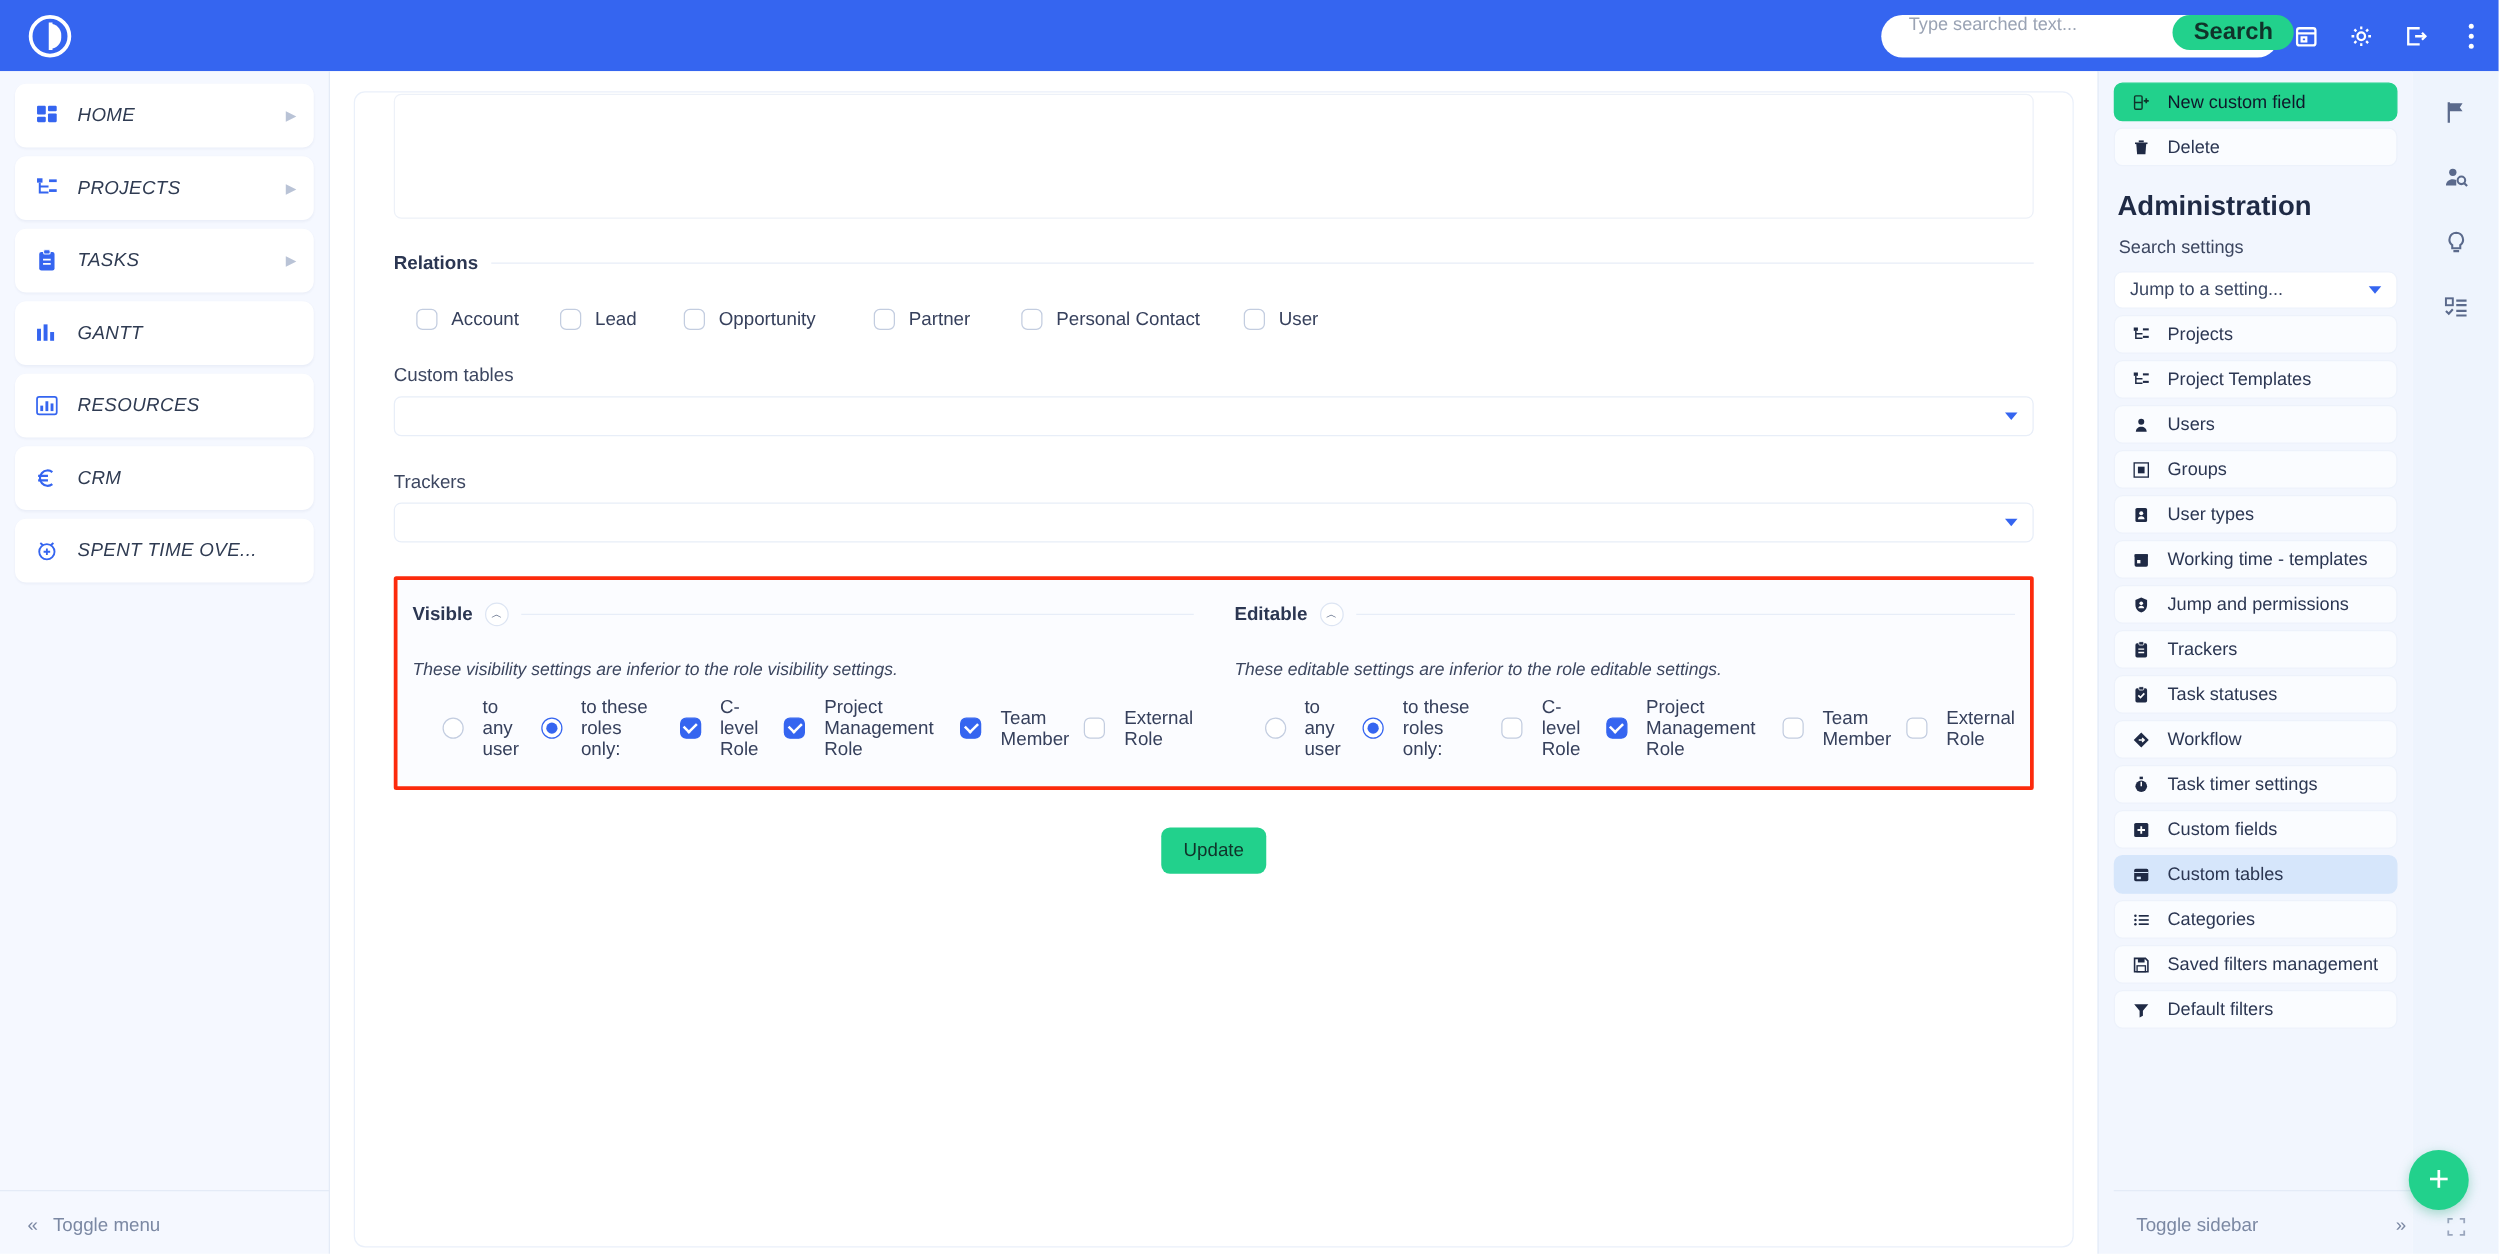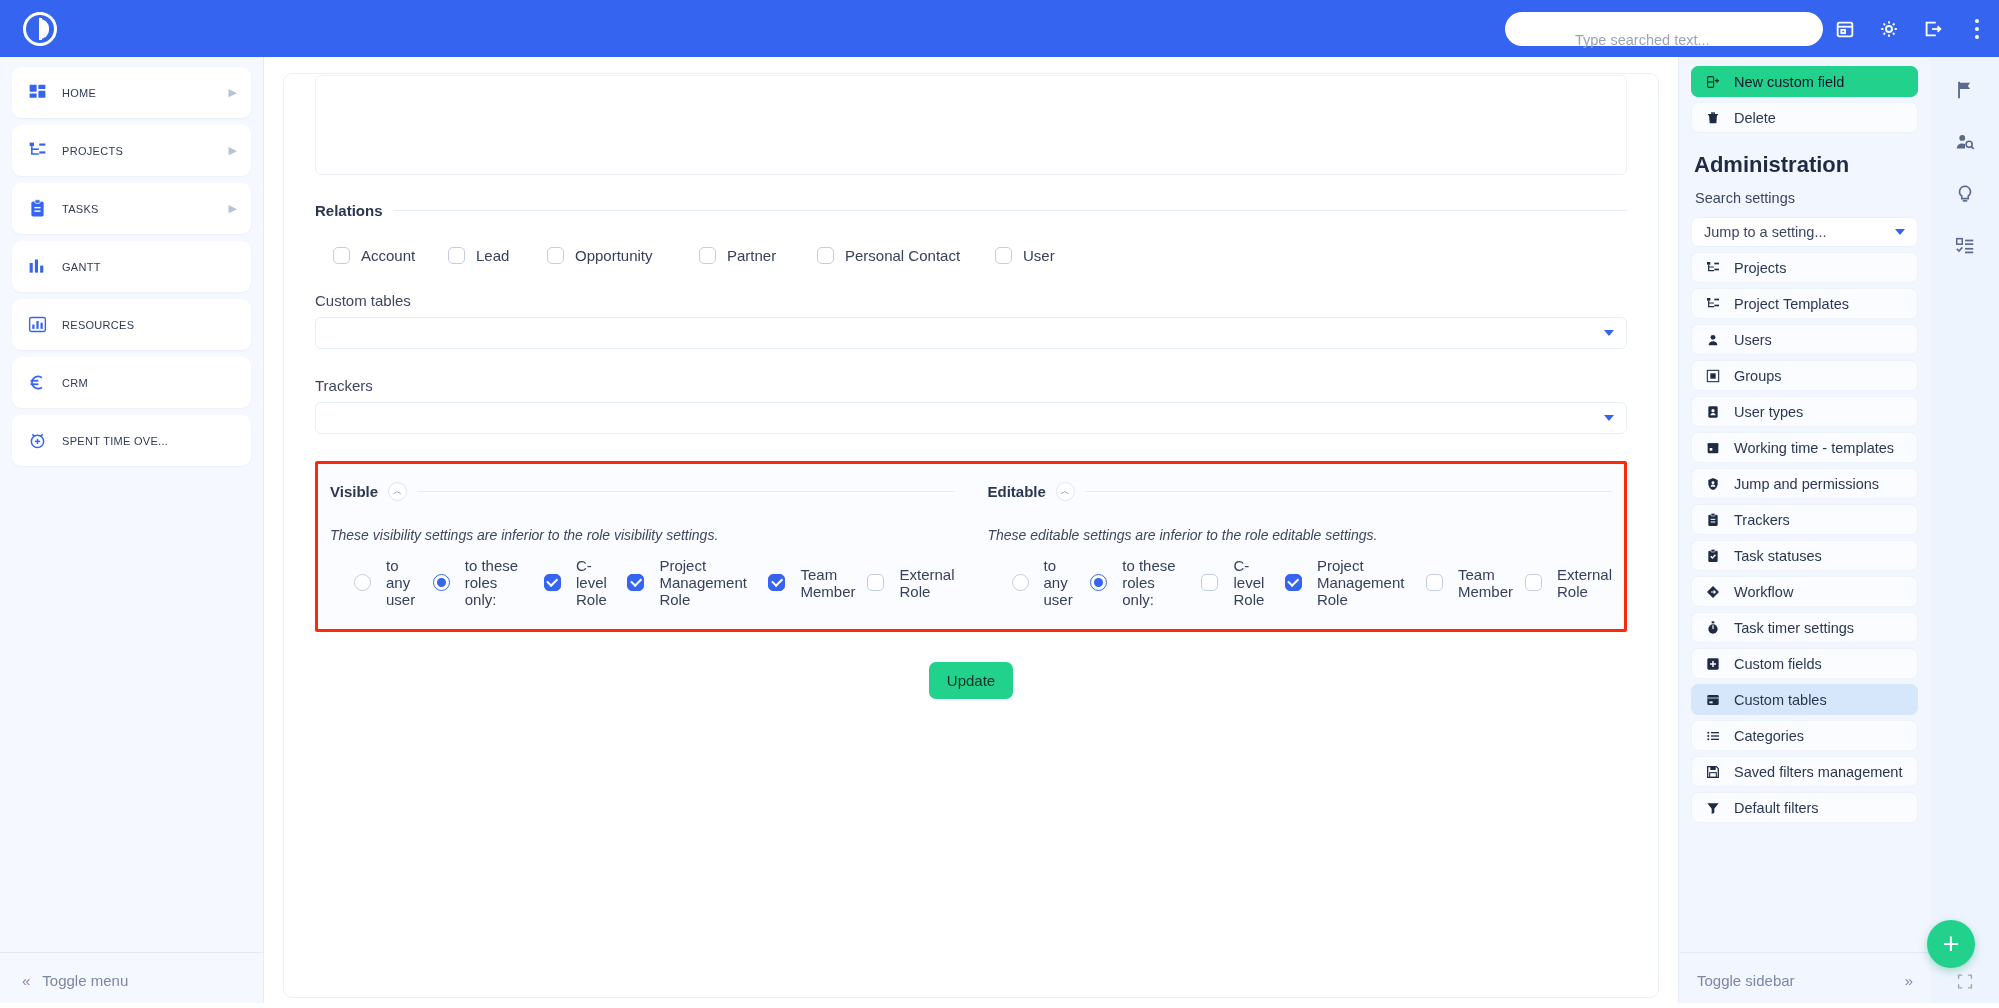--- a/index.html
+++ b/index.html
@@ -28,21 +28,21 @@
   .logo::before {
     content: ""; position: absolute; left: calc(50% - 1.5px); top: 3px;
     width: 3px; height: 22px; background: #ffffff;
   }
   .topbar-right {
     position: absolute; right: 0; top: 0; height: 57px;
     display: flex; align-items: center; gap: 0;
   }
   .searchbox {
     width: 318px; height: 34px; background: #ffffff; border-radius: 17px;
-    display: flex; align-items: center; padding: 0 5px 0 14px; gap: 20px; flex-direction: column;
+    display: flex; align-items: flex-start; padding: 0 5px 0 14px; gap: 8px;
   }
   .search-input {
     flex: 1; border: none; outline: none; font-size: 14.5px; color: #2f3b52;
     font-family: "Liberation Sans", sans-serif; background: transparent;
   }
   .search-input::placeholder { color: #9aa3b4; }
   .search-btn {
     background: #22d18c; color: #10332a; border: none; border-radius: 16px;
     height: 28px; padding: 0 17px; font-size: 19px; font-weight: bold;
     cursor: pointer; font-family: "Liberation Sans", sans-serif;
@@ -68,22 +68,22 @@
     position: absolute; left: 0; top: 57px; width: 264px; height: 951px;
     background: #f5f8ff; border-right: 1px solid #e4ebf7;
   }
   .lmenu { padding: 10px 12px 0 12px; display: flex; flex-direction: column; gap: 7px; }
   .lmenu-item {
     height: 51px; background: #ffffff; border-radius: 9px;
     display: flex; align-items: center; padding: 0 14px; gap: 14px;
     cursor: pointer; box-shadow: 0 1px 2px rgba(40,60,110,.05);
   }
   .lmenu-item .lbl {
-    font-size: 11px; color: #2f3b52; letter-spacing: .3px; flex: 1;
-    white-space: nowrap; overflow: hidden;
+    font-size: 15px; color: #2f3b52; letter-spacing: .3px; flex: 1;
+    white-space: nowrap; overflow: hidden; font-style: italic;
   }
   .lmenu-icon { width: 22px; height: 22px; display: flex; align-items: center; justify-content: center; }
   .lmenu-icon svg { width: 21px; height: 21px; }
   .arrow-r { color: #b9c3d6; font-size: 11px; }
   .toggle-menu {
     position: absolute; left: 0; bottom: 0; width: 264px; height: 56px;
     border-top: 1px solid #e4ebf7;
     display: flex; align-items: center; gap: 12px; padding: 0 22px;
     cursor: pointer; color: #7b88a3; font-size: 15px;
   }
@@ -187,21 +187,21 @@
   .ritem .ric { width: 17px; height: 17px; flex: none; display: flex; align-items: center; justify-content: center; }
   .ritem .ric svg { width: 16px; height: 16px; }
   .radmin { font-size: 22px; font-weight: bold; color: #1f2a45; margin: 14px 0 4px 3px; }
   .rsearch-lbl { font-size: 14.5px; color: #3c4660; margin: 3px 0 6px 4px; }
   .rjump {
     height: 30px; background: #ffffff; border: 1px solid #edf2fb; border-radius: 7px;
     display: flex; align-items: center; justify-content: space-between;
     padding: 0 12px; font-size: 14.5px; color: #3b4763; cursor: pointer;
   }
   .toggle-sidebar {
-    position: absolute; left: 0; bottom: 0; width: 252px; height: 56px;
+    position: absolute; left: 12px; bottom: 0; width: 252px; height: 56px;
     border-top: 1px solid #e4ebf7;
     display: flex; align-items: center; justify-content: space-between;
     padding: 0 18px; cursor: pointer; color: #7b88a3; font-size: 15px;
   }
 
   
   .rail {
     position: absolute; right: 0; top: 57px; width: 69px; height: 951px;
     background: #eef4fd;
   }

